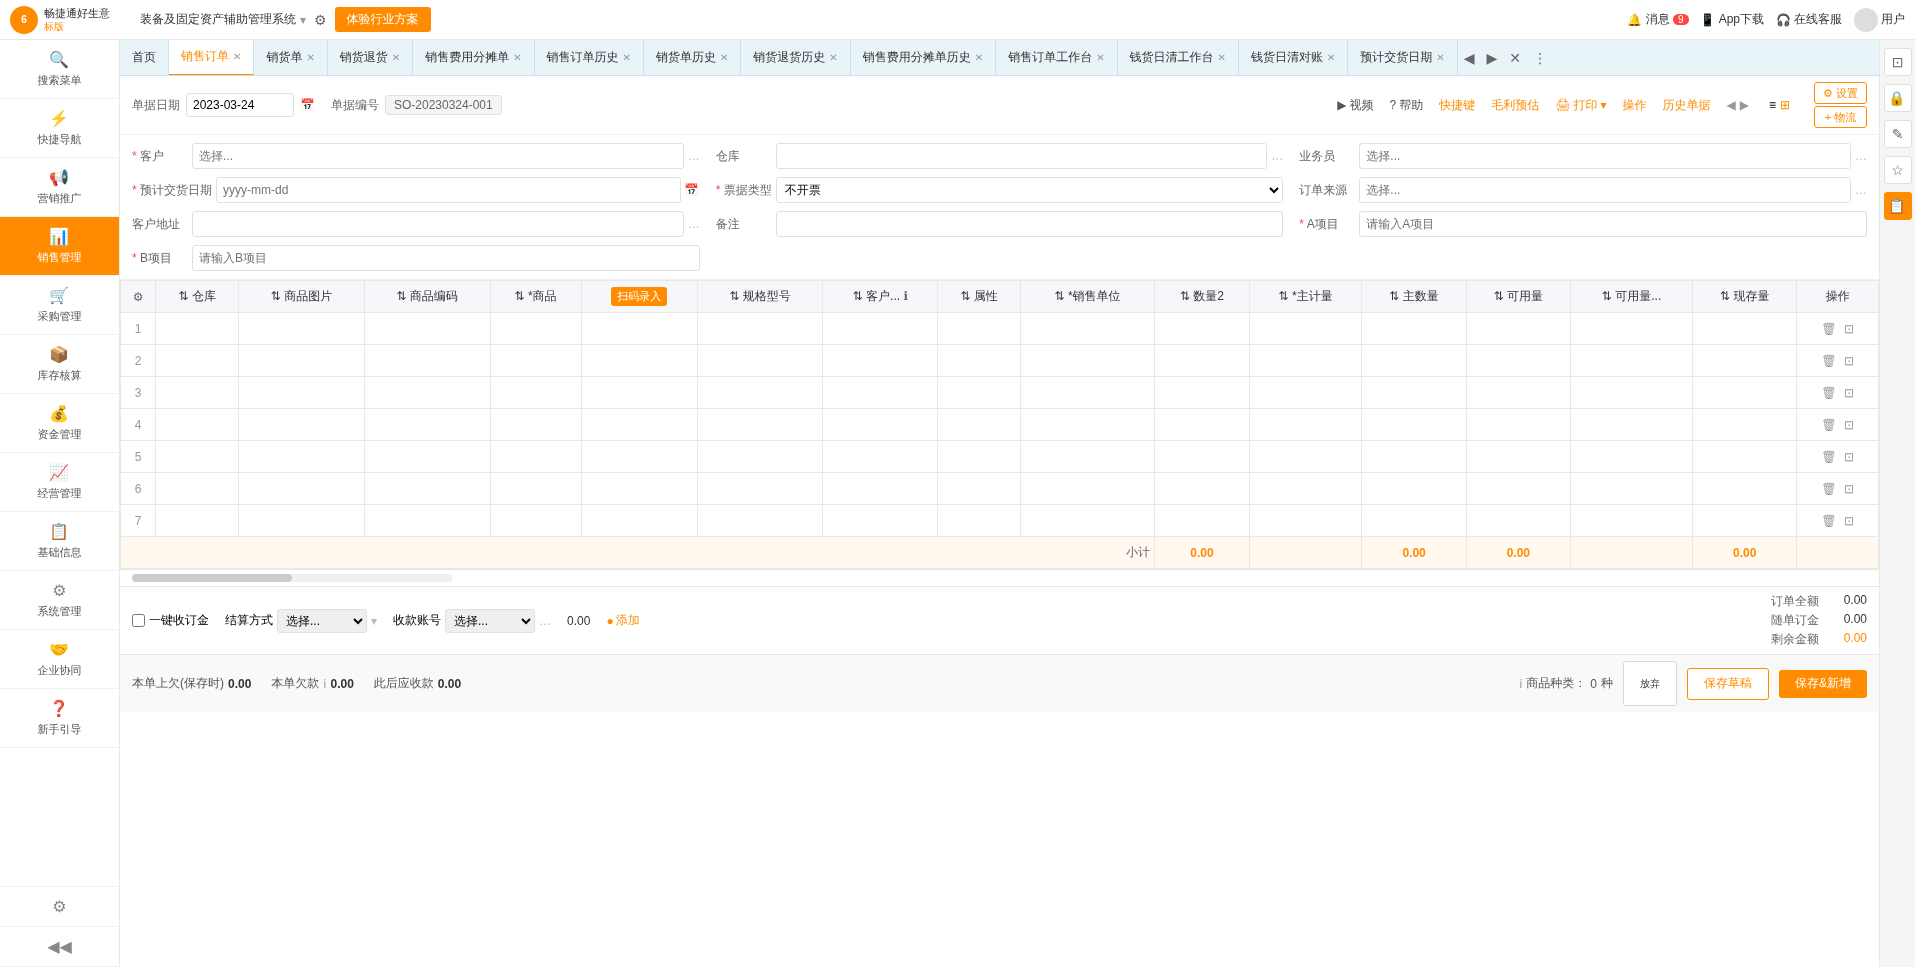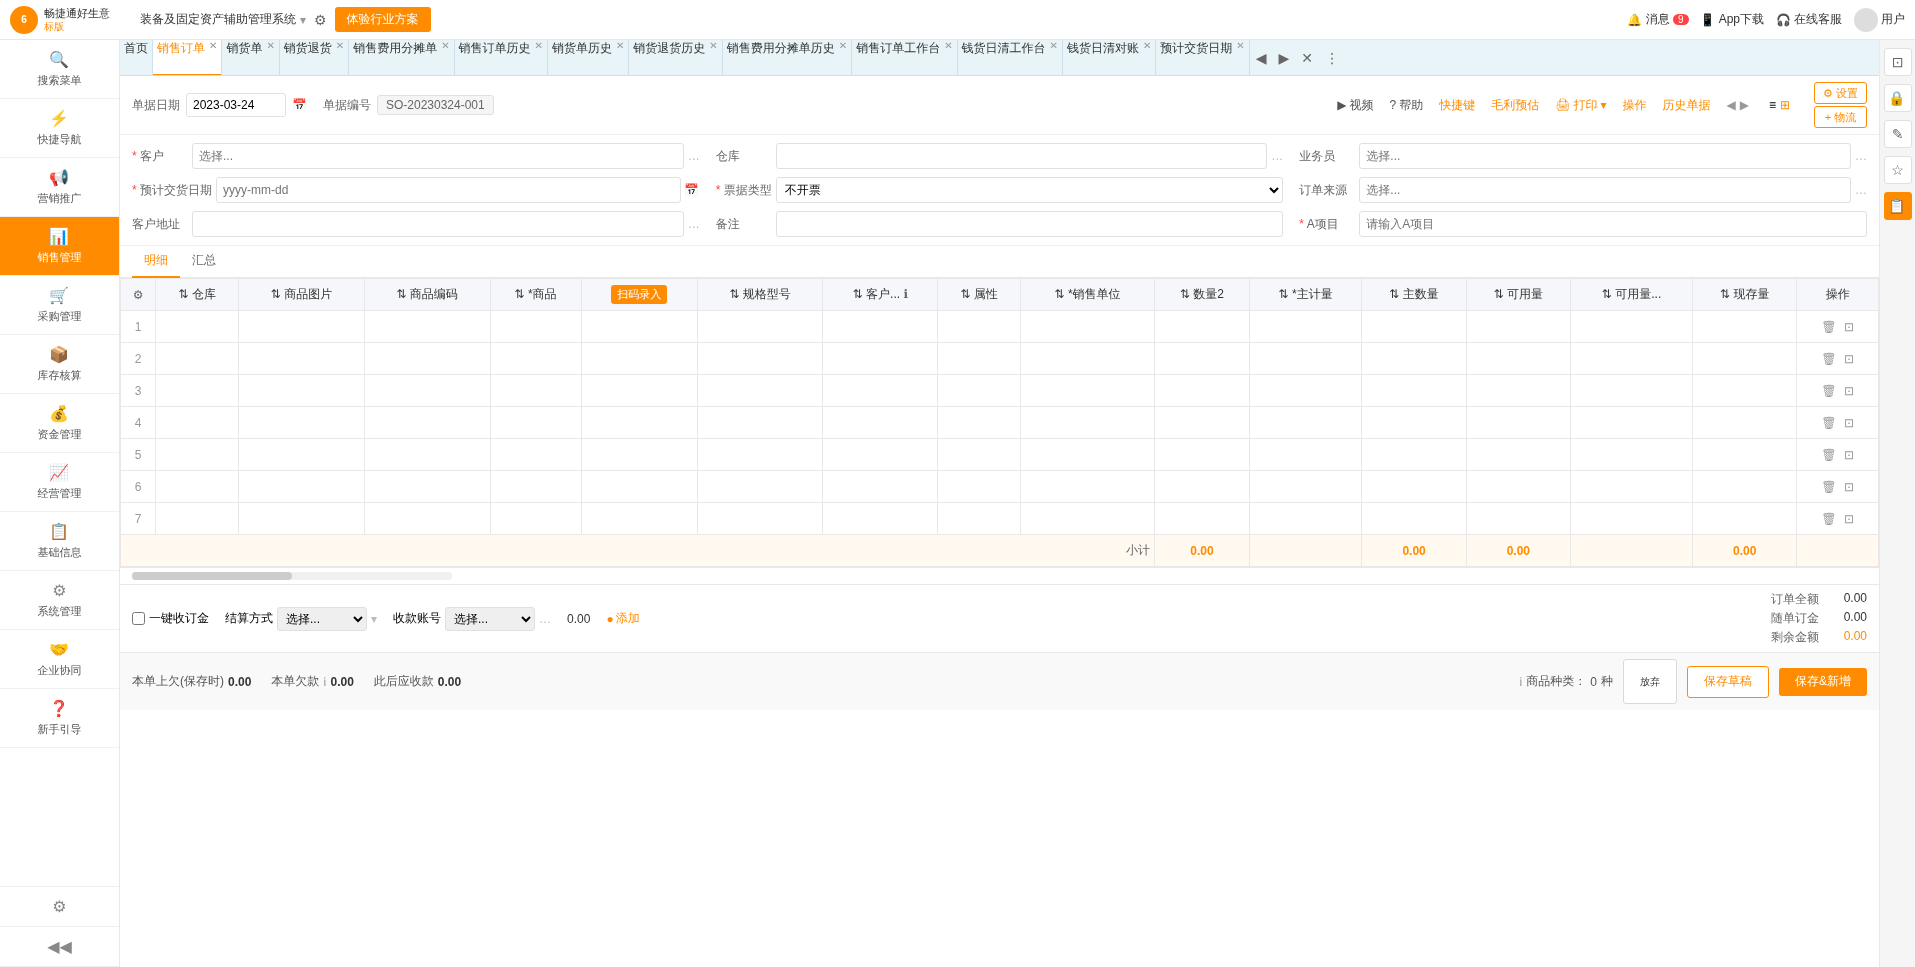--- a/index.html
+++ b/index.html
@@ -136,23 +136,24 @@
     
     .tab-bar {
       background: #e8f4f8;
       display: flex;
       align-items: center;
       height: 36px;
       border-bottom: 1px solid #d0e0ea;
       overflow: hidden;
     }
     .tab-item {
-      padding: 0 4px;
+      padding: 0 12px;
       height: 36px;
       display: flex;
+      align-items: center;
       gap: 4px;
       cursor: pointer;
       font-size: 12px;
       color: #333;
       white-space: nowrap;
       border-right: 1px solid #d0e0ea;
     }
     .tab-item.active {
       background: #fff;
       color: #ff8c00;
@@ -624,21 +625,21 @@
       <div class="tab-nav-btn">▶</div>
       <div class="tab-nav-btn">✕</div>
       <div class="tab-nav-btn">⋮</div>
     </div>
 
     <div class="main-content">
 
       <div class="header-area">
         <div class="hdr-field">
           <span class="hdr-label">单据日期</span>
-          <input type="text" class="hdr-input" value="2023-03-24" style="width: 100px;">
+          <input type="text" class="hdr-input" value="2023-03-24" style="width: 108px;">
           <span style="cursor:pointer;color:#999;">📅</span>
         </div>
         <div class="hdr-field">
           <span class="hdr-label">单据编号</span>
           <span class="single-num">SO-20230324-001</span>
         </div>
         <div style="flex:1;"></div>
 
         <div class="toolbar-btn">
           <span>▶</span>
@@ -727,30 +728,26 @@
         </div>
         <div class="fg-cell">
           <span class="fg-label">备注</span>
           <input type="text" class="fg-input" style="">
         </div>
         <div class="fg-cell">
           <span class="fg-label req">A项目</span>
           <input type="text" class="fg-input" placeholder="请输入A项目" style="">
         </div>
 
-      </div>
-
-      <div class="detail-tabs">
-        <div class="detail-tab active">
-          <span>明细</span>
-        </div>
-        <div class="detail-tab">
-          <span>汇总</span>
-        </div>
-      </div>
+        <div class="fg-cell">
+          <span class="fg-label req">B项目</span>
+          <input type="text" class="fg-input" placeholder="请输入B项目" style="">
+        </div>
+      </div>
+
 
       <div class="data-table-wrapper">
         <table class="data-table">
           <thead>
             <tr>
               <th>
                 <span class="th-gear">⚙</span>
               </th>
               <th>
                 <span>⇅</span> 仓库

